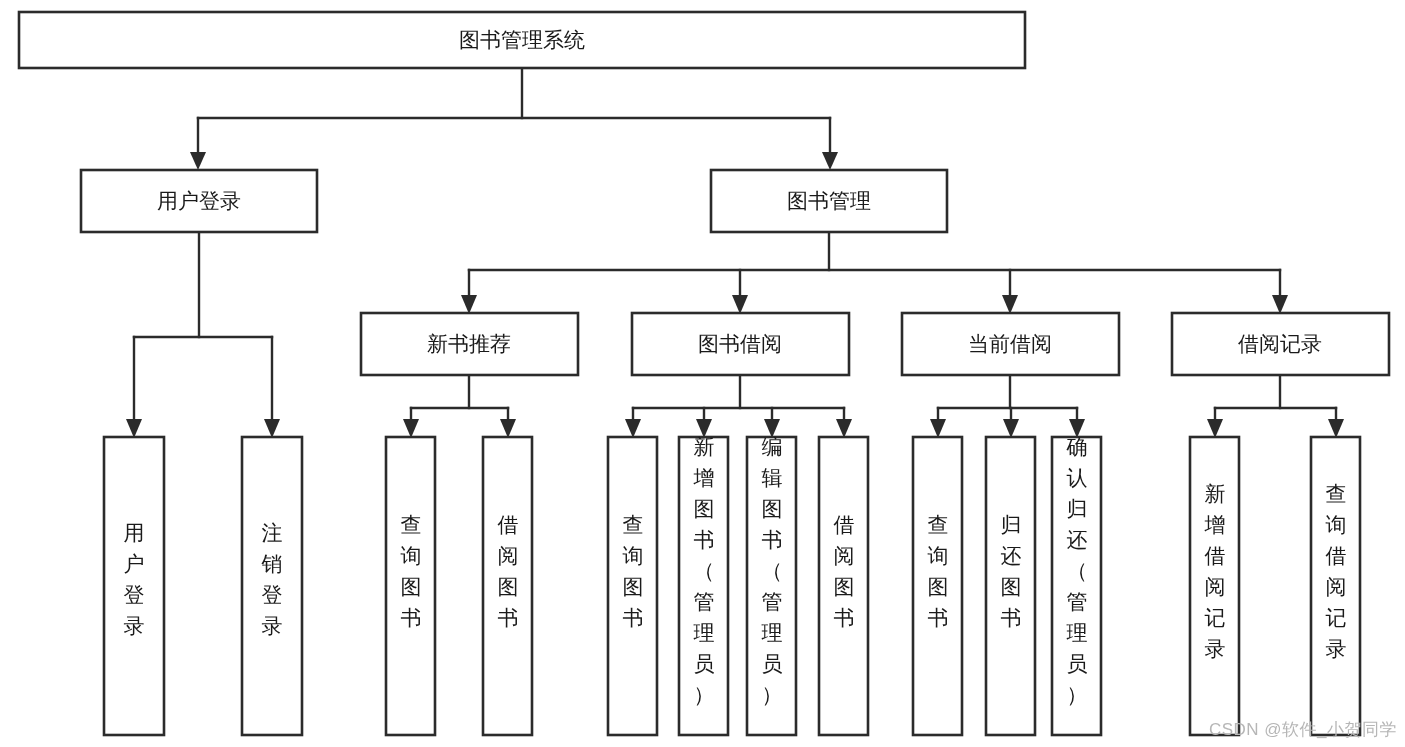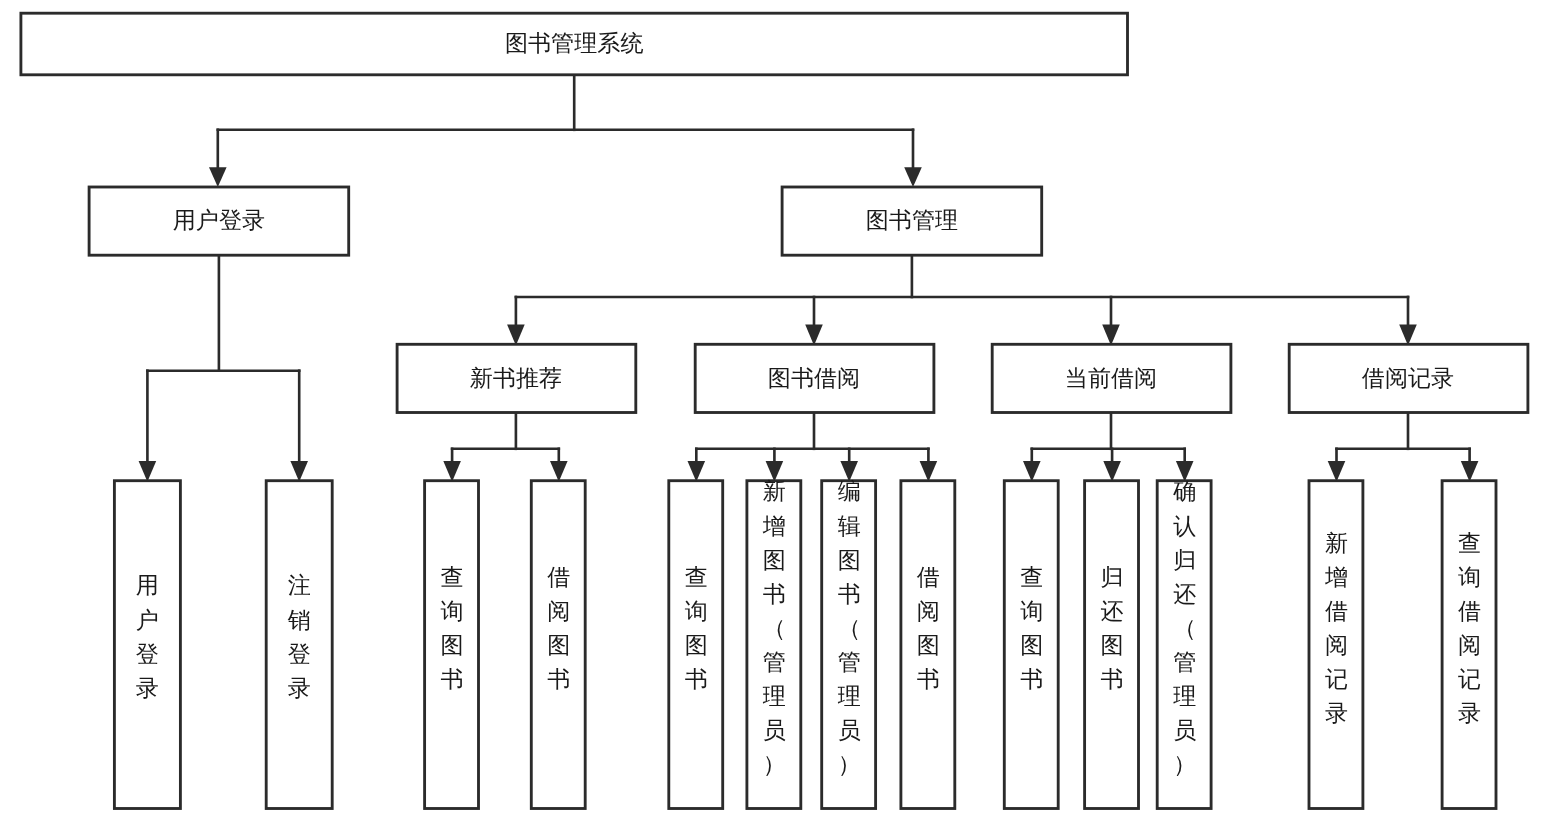--- a/index.html
+++ b/index.html
@@ -236,14 +236,15 @@
       </g>
 
       <g>
         <rect class="node-box" x="1311" y="437" width="49" height="298"></rect>
         <text class="node-label-v" x="1336" y="0"><tspan x="1336" y="500.5">查</tspan><tspan x="1336" y="531.5">询</tspan><tspan x="1336" y="562.5">借</tspan><tspan x="1336" y="593.5">阅</tspan><tspan x="1336" y="624.5">记</tspan><tspan x="1336" y="655.5">录</tspan></text>
       </g>
 
     </g>
   </svg>
 
+  <div class="watermark">CSDN @软件_小贺同学</div>
 
 </div>
 
 </body></html>

